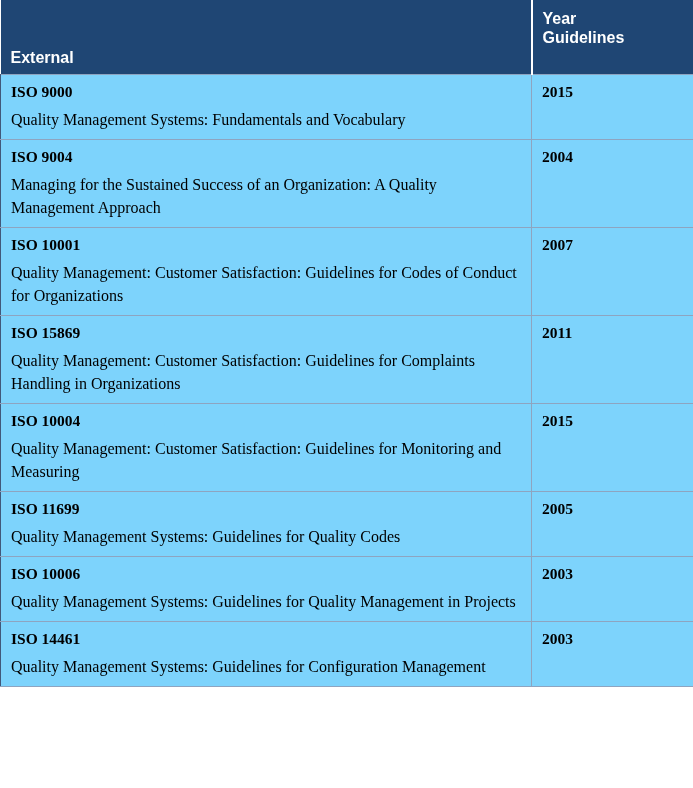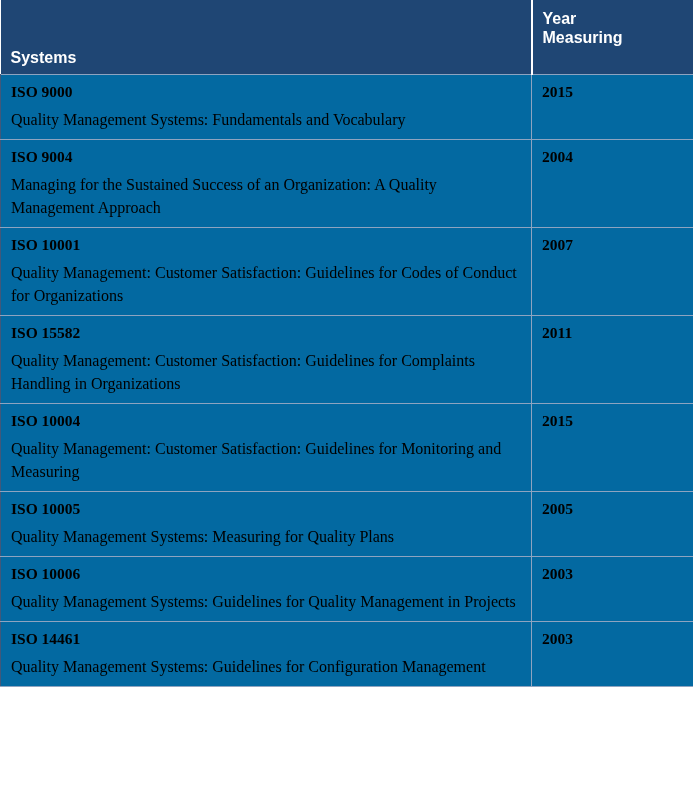--- a/index.html
+++ b/index.html
@@ -42,21 +42,21 @@
   thead th.year-head {
     vertical-align: top;
     padding-top: 9px;
     padding-bottom: 0;
     border-left: 2px solid #ffffff;
   }
   .year-head .yh-line { display: block; }
 
   
   tbody td {
-    background: #0369a1;
+    background: #7dd3fc;
     border-top: 1px solid #8ea4c0;
     border-bottom: 1px solid #8ea4c0;
     border-left: 1px solid #41587a;
     border-right: 1px solid #41587a;
     padding: 7px 10px 8px 10px;
     vertical-align: top;
   }
   tbody td.cell-standard {
     border-right: 1px solid #8ea4c0;
   }
@@ -91,24 +91,24 @@
 </head>
 <body>
 
 <table class="std-table">
   <colgroup>
     <col class="col-standard">
     <col class="col-year">
   </colgroup>
   <thead>
     <tr>
-      <th class="standard-head">Systems</th>
+      <th class="standard-head">External</th>
       <th class="year-head">
         <span class="yh-line">Year</span>
-        <span class="yh-line">Measuring</span>
+        <span class="yh-line">Guidelines</span>
       </th>
     </tr>
   </thead>
   <tbody id="table-body">
       <tr>
         <td class="cell-standard">
           <div class="std-name">ISO 9000</div>
           <div class="std-desc">Quality Management Systems: Fundamentals and Vocabulary</div>
         </td>
         <td class="cell-year">
@@ -128,40 +128,40 @@
         <td class="cell-standard">
           <div class="std-name">ISO 10001</div>
           <div class="std-desc">Quality Management: Customer Satisfaction: Guidelines for Codes of Conduct for Organizations</div>
         </td>
         <td class="cell-year">
           <div class="year-value">2007</div>
         </td>
       </tr>
       <tr>
         <td class="cell-standard">
-          <div class="std-name">ISO 15582</div>
+          <div class="std-name">ISO 15869</div>
           <div class="std-desc">Quality Management: Customer Satisfaction: Guidelines for Complaints Handling in Organizations</div>
         </td>
         <td class="cell-year">
           <div class="year-value">2011</div>
         </td>
       </tr>
       <tr>
         <td class="cell-standard">
           <div class="std-name">ISO 10004</div>
           <div class="std-desc">Quality Management: Customer Satisfaction: Guidelines for Monitoring and Measuring</div>
         </td>
         <td class="cell-year">
           <div class="year-value">2015</div>
         </td>
       </tr>
       <tr>
         <td class="cell-standard">
-          <div class="std-name">ISO 10005</div>
-          <div class="std-desc">Quality Management Systems: Measuring for Quality Plans</div>
+          <div class="std-name">ISO 11699</div>
+          <div class="std-desc">Quality Management Systems: Guidelines for Quality Codes</div>
         </td>
         <td class="cell-year">
           <div class="year-value">2005</div>
         </td>
       </tr>
       <tr>
         <td class="cell-standard">
           <div class="std-name">ISO 10006</div>
           <div class="std-desc">Quality Management Systems: Guidelines for Quality Management in Projects</div>
         </td>

